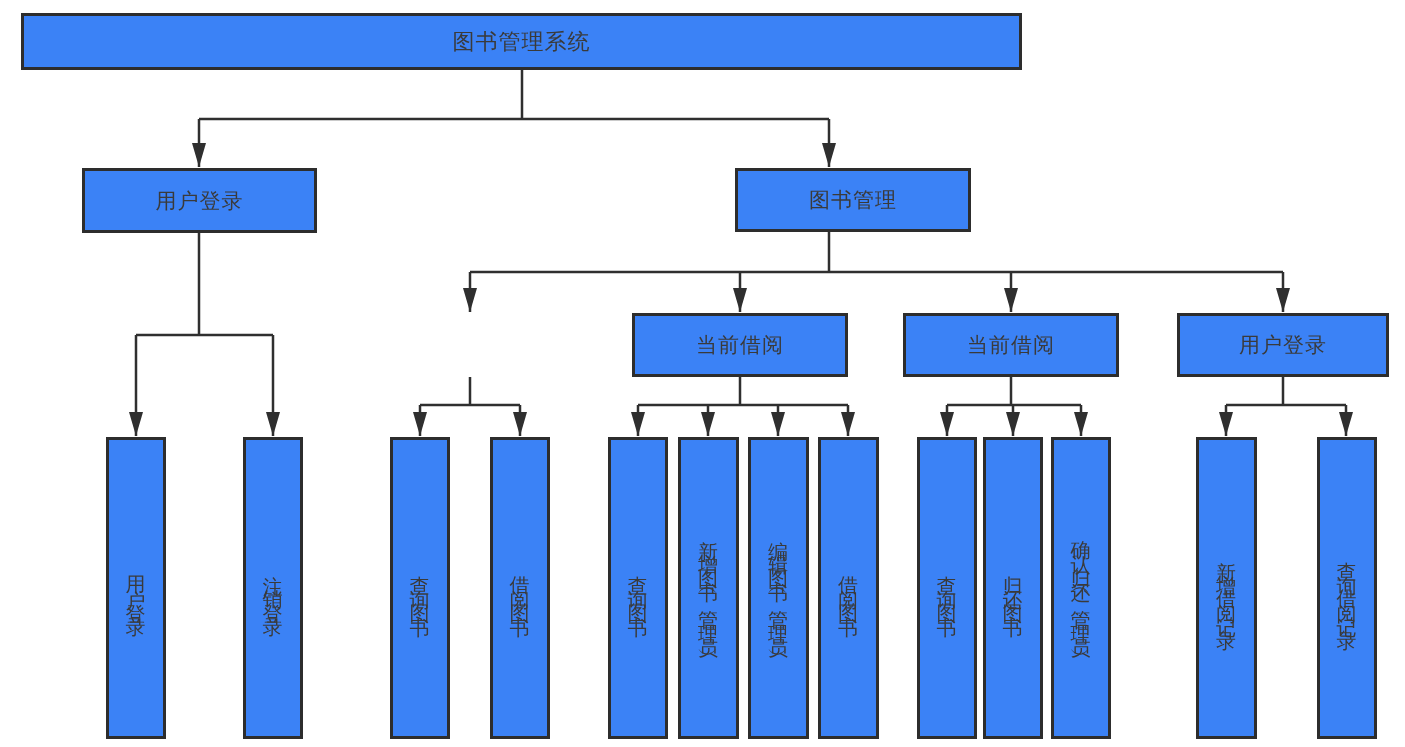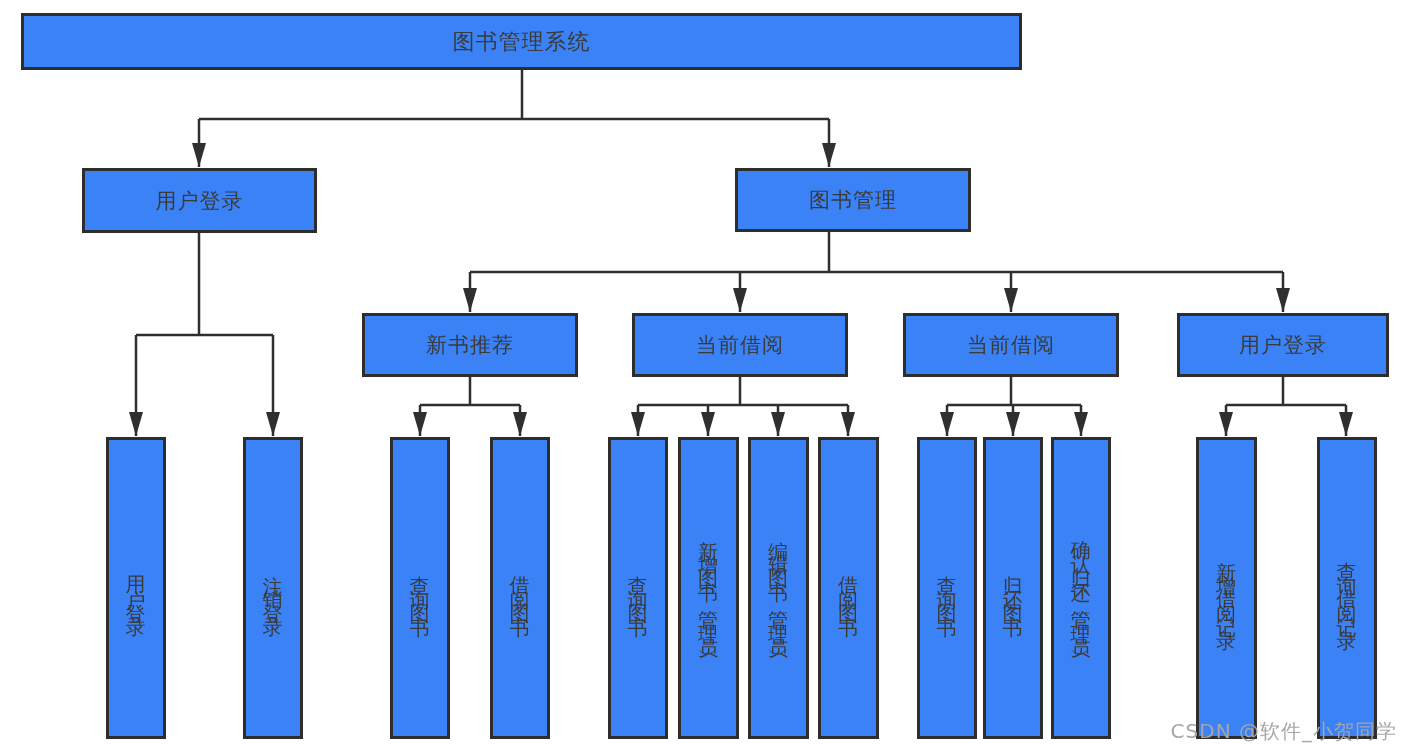--- a/index.html
+++ b/index.html
@@ -95,23 +95,20 @@
     <span>图书管理系统</span>
   </div>
 
   <div class="node h" id="n-user-login">
     <span>用户登录</span>
   </div>
   <div class="node h" id="n-book-mgmt">
     <span>图书管理</span>
   </div>
 
-  <div class="node h" id="n-new-book">
-    <span>新书推荐</span>
-  </div>
   <div class="node h" id="n-book-borrow">
     <span>当前借阅</span>
   </div>
   <div class="node h" id="n-current-borrow">
     <span>当前借阅</span>
   </div>
   <div class="node h" id="n-borrow-record">
     <span>用户登录</span>
   </div>
 
@@ -152,14 +149,13 @@
     <span class="vlabel">确认归还（管理员）</span>
   </div>
 
   <div class="node v" id="n-br-add">
     <span class="vlabel">新增借阅记录</span>
   </div>
   <div class="node v" id="n-br-query">
     <span class="vlabel">查询借阅记录</span>
   </div>
 
-  <div class="watermark">CSDN @软件_小贺同学</div>
 </div>
 
 </body></html>

